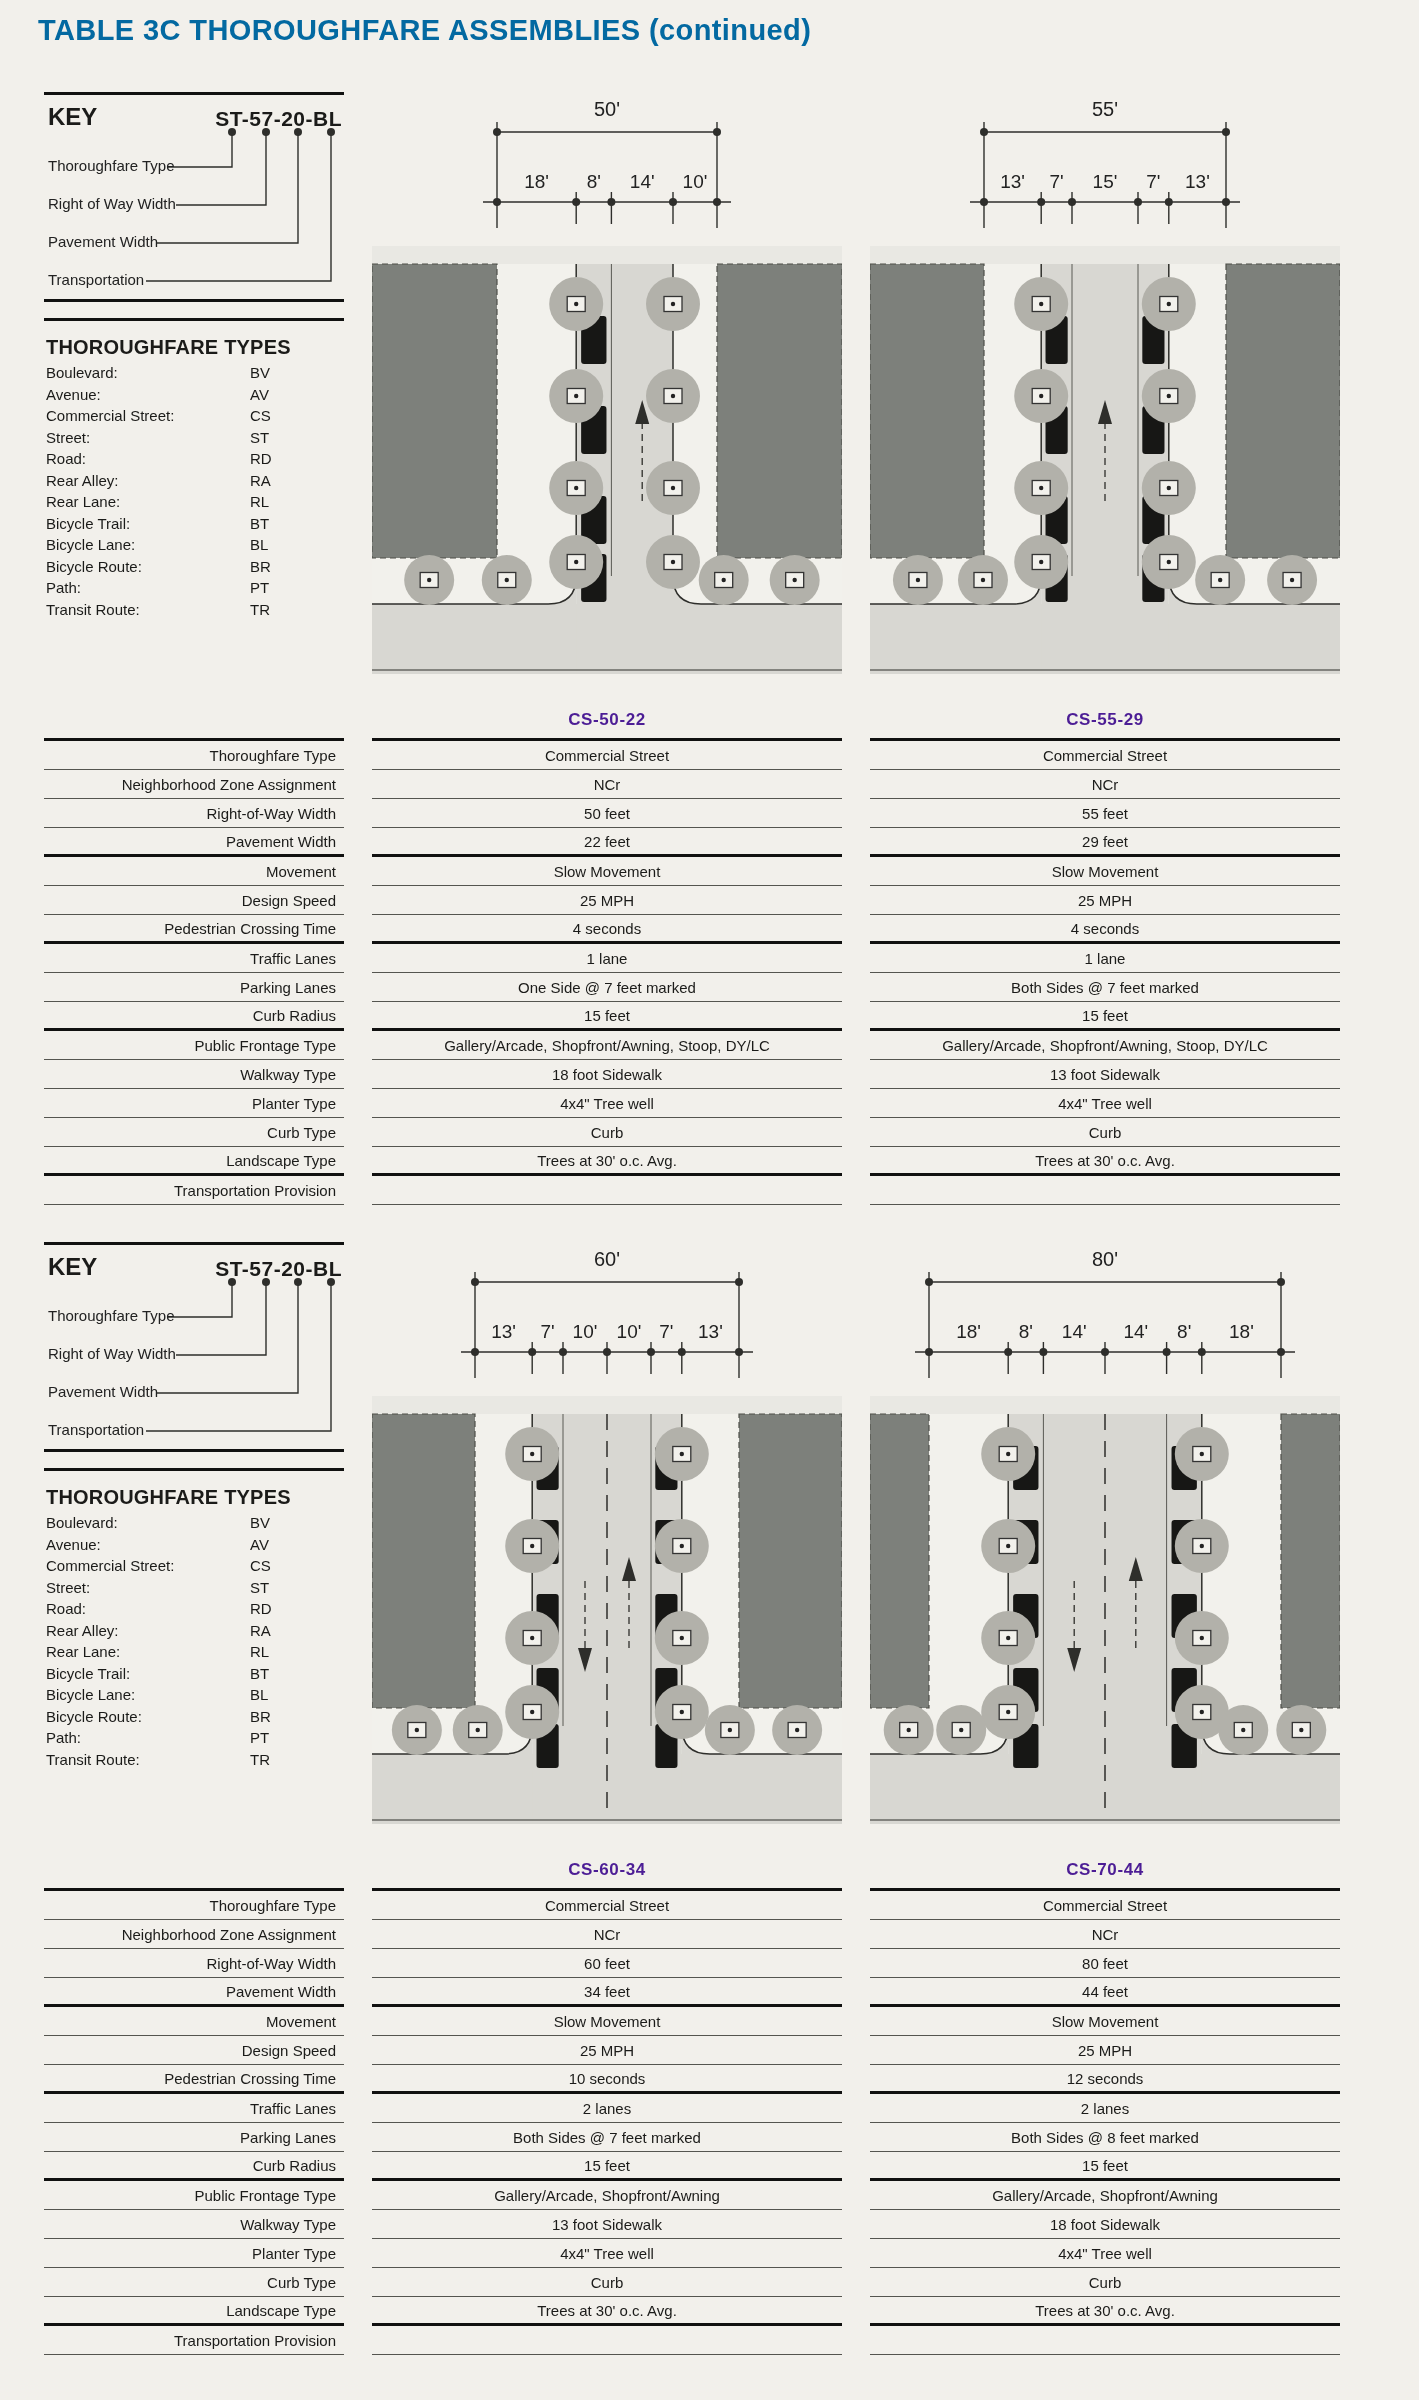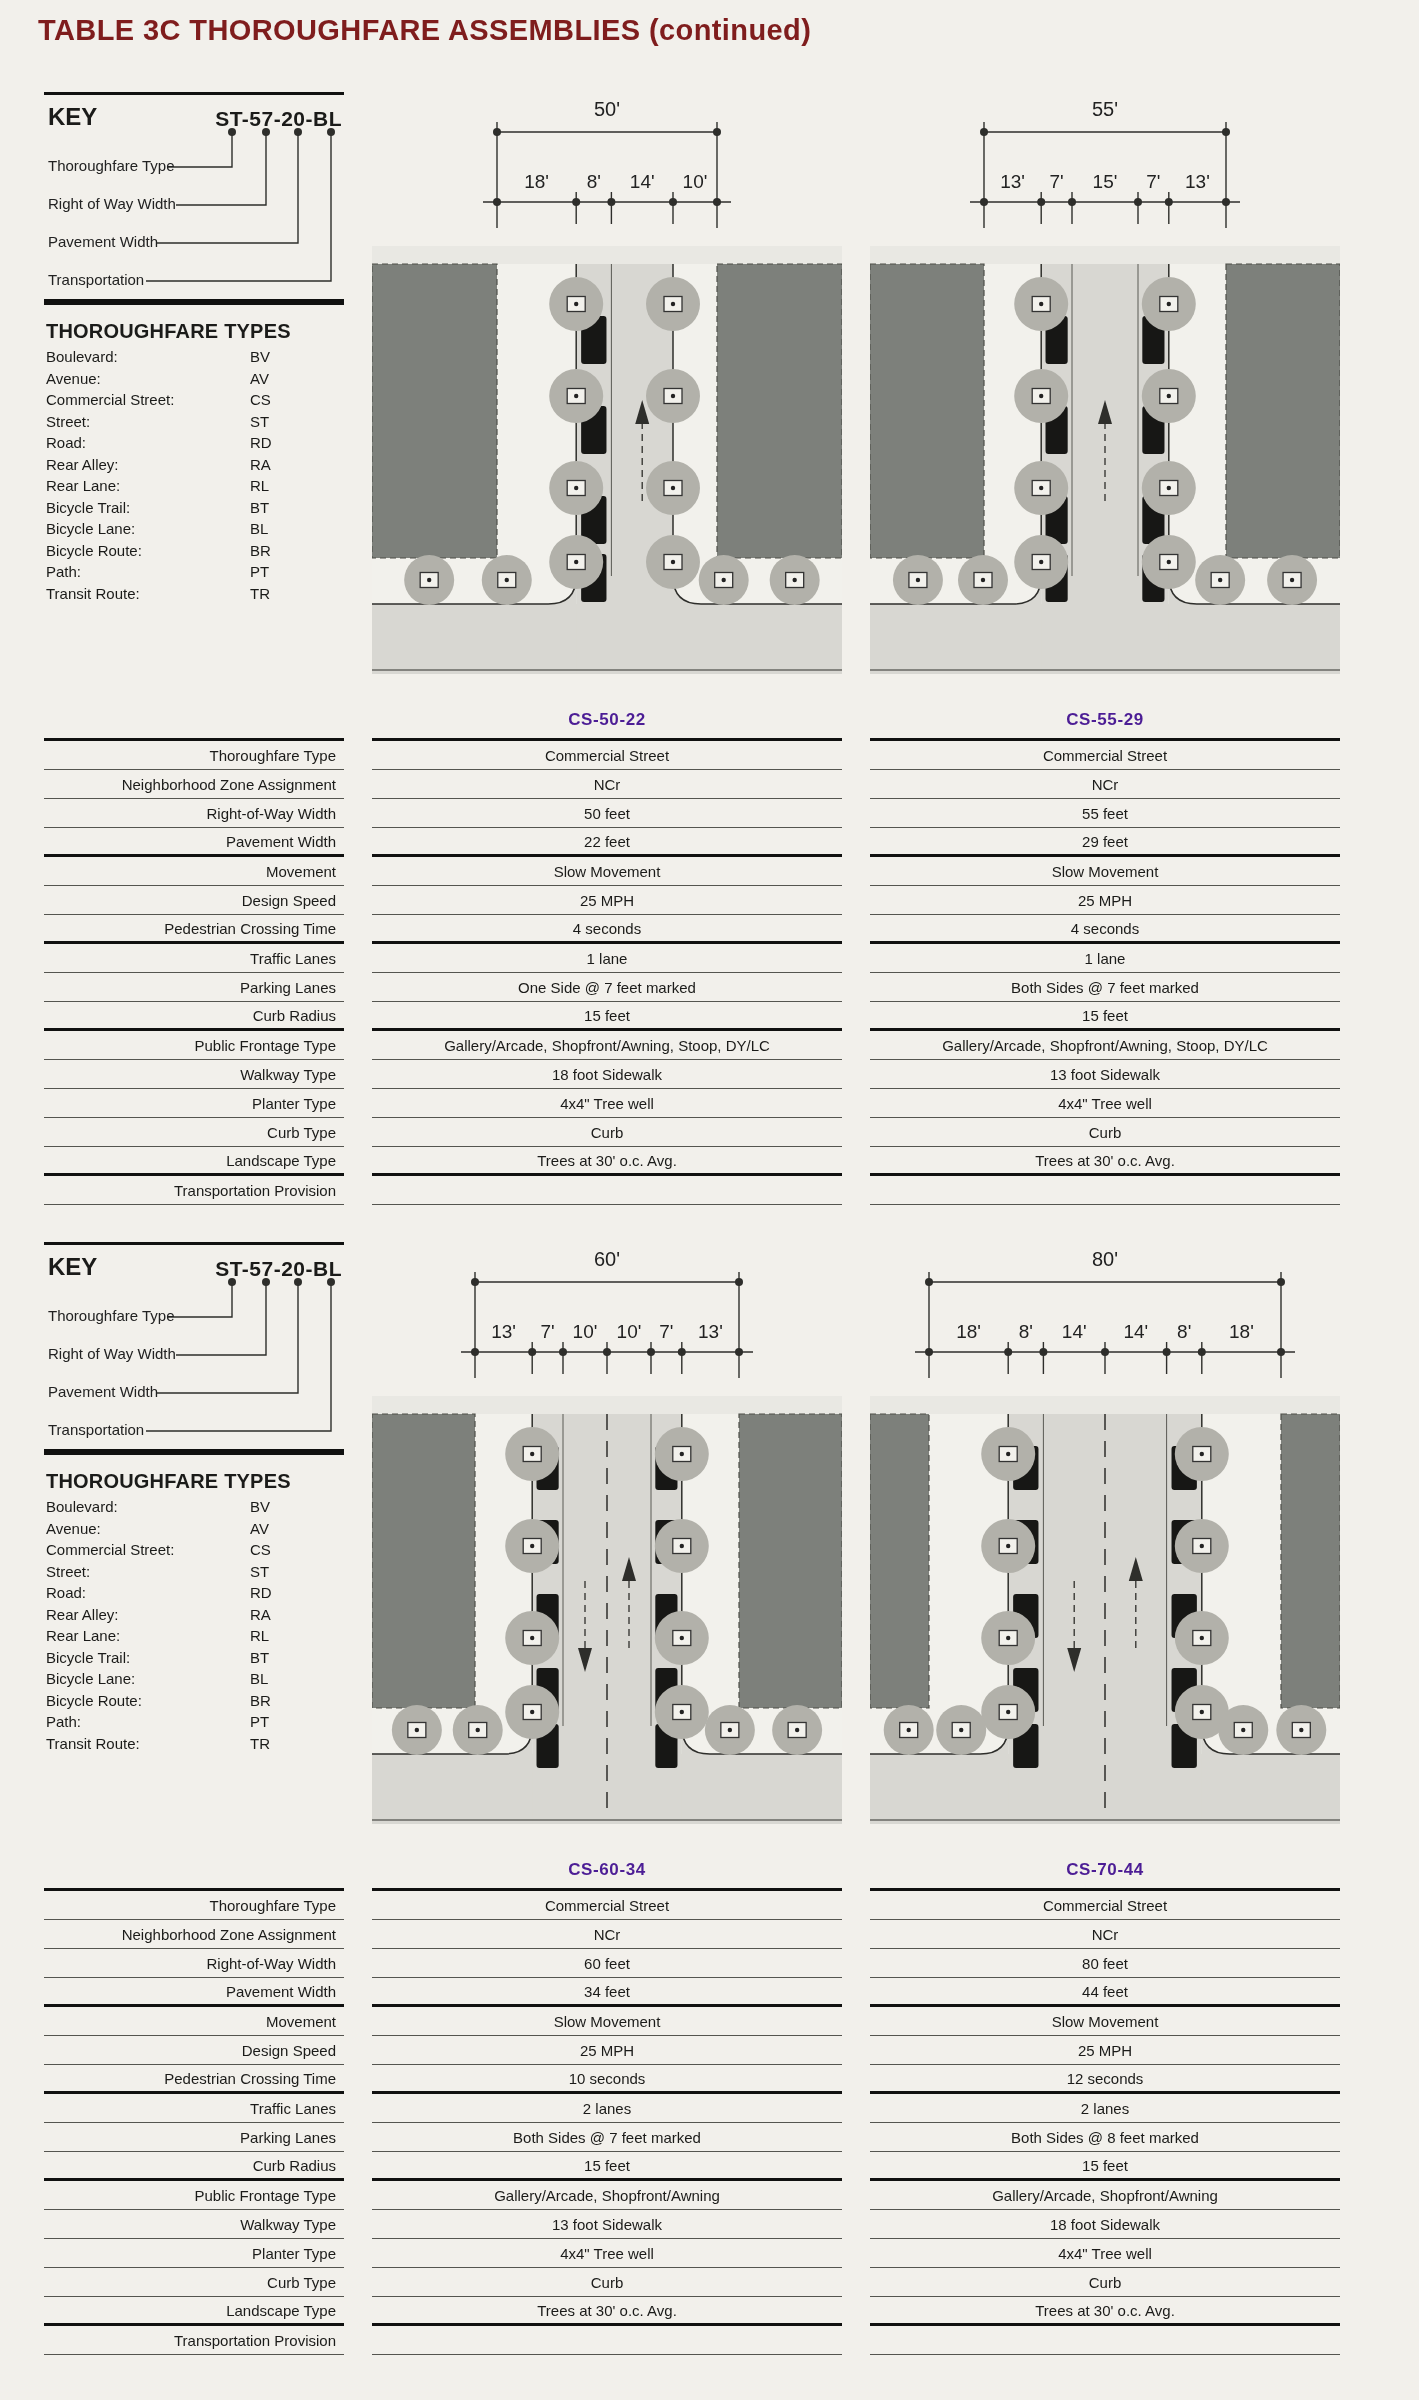--- a/index.html
+++ b/index.html
@@ -6,34 +6,34 @@
     --paper:#f2f0eb; --diagram-bg:#e9e8e3; --building:#7d807b; --street:#d8d7d2;
     --sidewalk:#f2f1ec; --tree:#b2b1aa; --car:#171715; --line:#2e2e2b;
     --rule-thick:#111110; --rule-thin:#55554f; --text:#1b1b19;
   }
   html,body{margin:0;padding:0;}
   body{background:#d9d9d9;}
   .page{
     position:relative; width:1419px; height:2400px; background:var(--paper);
     font-family:"Liberation Sans", sans-serif; color:var(--text); overflow:hidden;
   }
-  .page-title{position:absolute; left:38px; top:14px; font-size:29px; font-weight:bold; letter-spacing:.4px; color:#7f1d1d;}
+  .page-title{position:absolute; left:38px; top:14px; font-size:29px; font-weight:bold; letter-spacing:.4px; color:#0369a1;}
   .half{position:absolute; left:44px; width:1330px; display:grid;
         grid-template-columns:300px 470px 470px; column-gap:28px; grid-template-rows:652px auto;}
   #half-top{top:86px;} #half-bottom{top:1236px;}
 
   
   .sidebar-top{grid-column:1; grid-row:1;}
   .key-box{position:relative; margin-top:6px; height:204px; border-top:3px solid var(--rule-thick);
            border-bottom:3px solid var(--rule-thick);}
   .key-heading{position:absolute; left:4px; top:8px; font-size:24px; font-weight:bold;}
   .key-code{position:absolute; right:2px; top:12px; font-size:21px; font-weight:bold; letter-spacing:.5px;}
   .key-label{position:absolute; left:4px; font-size:15px; color:#222;}
   .key-lines{position:absolute; inset:0; width:300px; height:204px;}
-  .types-box{margin-top:0; border-top:3px solid var(--rule-thick); padding-top:13px;}
+  .types-box{margin-top:16px; border-top:3px solid var(--rule-thick); padding-top:13px;}
   .types-heading{font-size:20px; font-weight:bold; letter-spacing:.2px; margin:2px 0 3px 2px;}
   .type-row{display:flex; width:248px; height:21.5px; align-items:center; font-size:15px;}
   .type-row .t-label{flex:1; padding-left:2px;}
   .type-row .t-code{width:42px;}
 
   
   .label-col{grid-column:1; grid-row:2; border-top:3px solid var(--rule-thick);}
   .label-row{height:29px; box-sizing:border-box; border-bottom:1px solid var(--rule-thin);
              display:flex; align-items:center; justify-content:flex-end; padding-right:8px; font-size:15px;}
   .label-row.thick{border-bottom:3px solid var(--rule-thick);}

